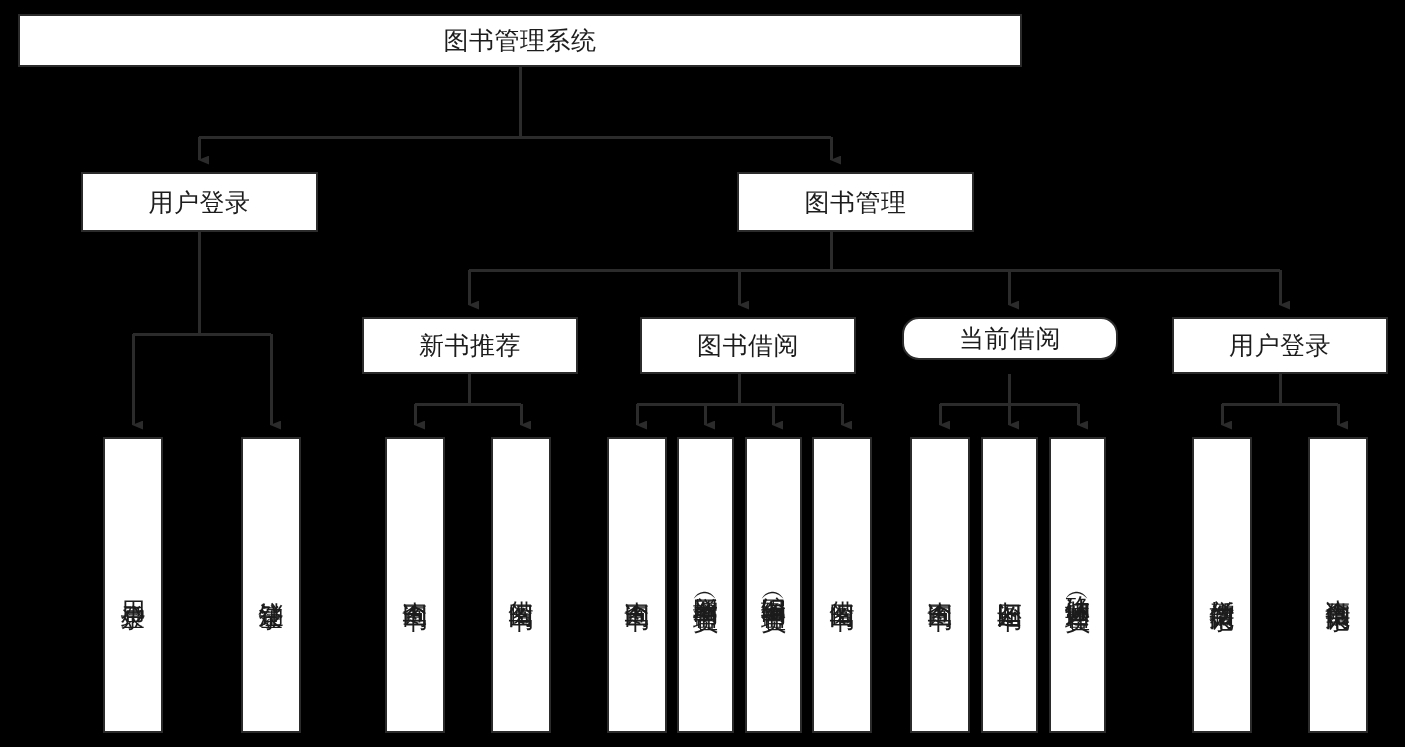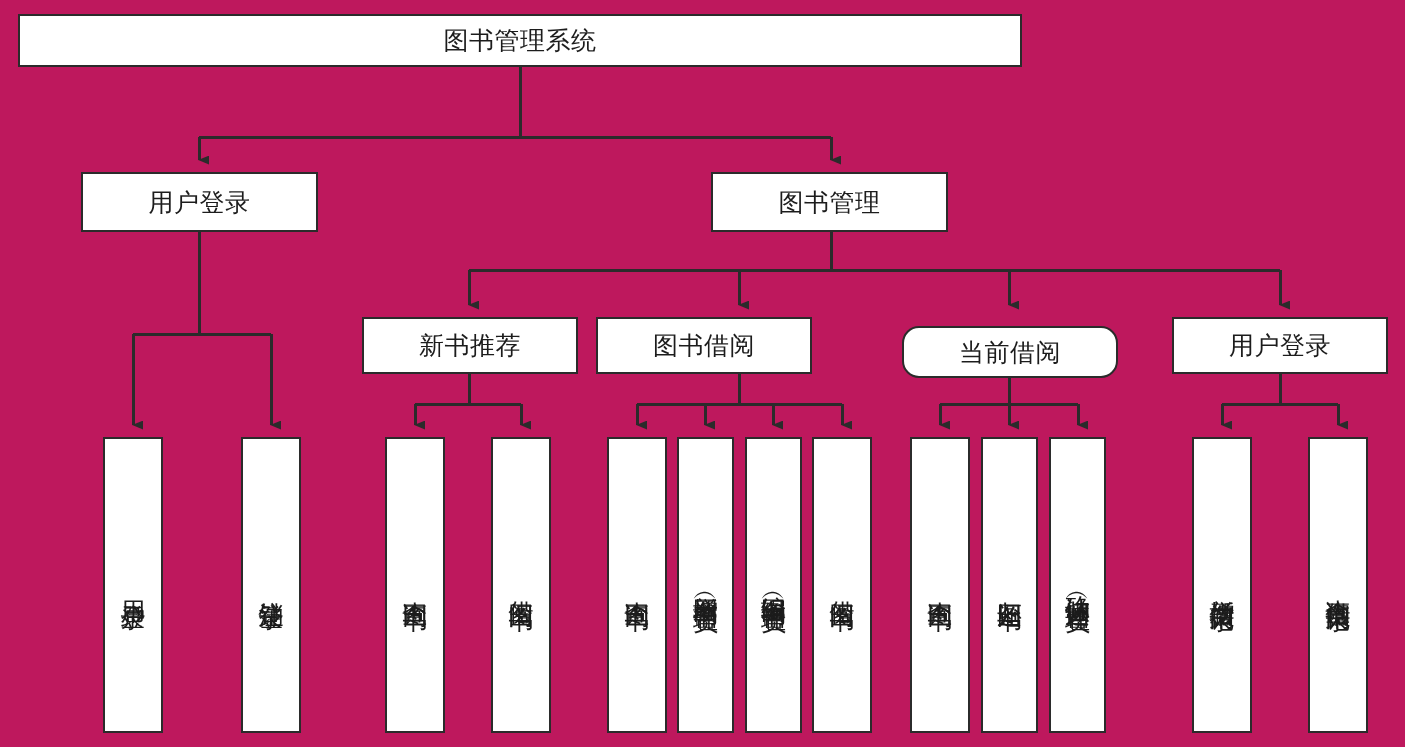--- a/index.html
+++ b/index.html
@@ -8,21 +8,21 @@
     padding: 0;
     background: #ffffff;
   }
   body {
     font-family: "Liberation Sans", "DejaVu Sans", sans-serif;
   }
   #diagram-canvas {
     position: relative;
     width: 1405px;
     height: 747px;
-    background: #be185d;
+    background: #000000;
     overflow: hidden;
   }
   #edge-layer {
     position: absolute;
     left: 0;
     top: 0;
     width: 1405px;
     height: 747px;
     pointer-events: none;
   }
@@ -131,31 +131,31 @@
     </g>
   </svg>
 
   <div class="node horiz" id="node-root" style="left:18px; top:14px; width:1004px; height:53px;">
     <span class="node-label">图书管理系统</span>
   </div>
 
   <div class="node horiz" style="left:81px; top:172px; width:237px; height:60px;">
     <span class="node-label">用户登录</span>
   </div>
-  <div class="node horiz" style="left:711px; top:172px; width:237px; height:60px;">
+  <div class="node horiz" style="left:737px; top:172px; width:237px; height:60px;">
     <span class="node-label">图书管理</span>
   </div>
 
   <div class="node horiz" style="left:362px; top:317px; width:216px; height:57px;">
     <span class="node-label">新书推荐</span>
   </div>
-  <div class="node horiz" style="left:596px; top:317px; width:216px; height:57px;">
+  <div class="node horiz" style="left:640px; top:317px; width:216px; height:57px;">
     <span class="node-label">图书借阅</span>
   </div>
-  <div class="node horiz" style="left:902px; top:326px; width:216px; height:52px;border-radius:17px;">
+  <div class="node horiz" style="left:902px; top:317px; width:216px; height:43px;border-radius:17px;">
     <span class="node-label">当前借阅</span>
   </div>
   <div class="node horiz" style="left:1172px; top:317px; width:216px; height:57px;">
     <span class="node-label">用户登录</span>
   </div>
 
   <div class="node vert" style="left:103px; top:437px; width:60px; height:296px;">
     <span class="node-label">用户登录</span>
   </div>
   <div class="node vert" style="left:241px; top:437px; width:60px; height:296px;">

